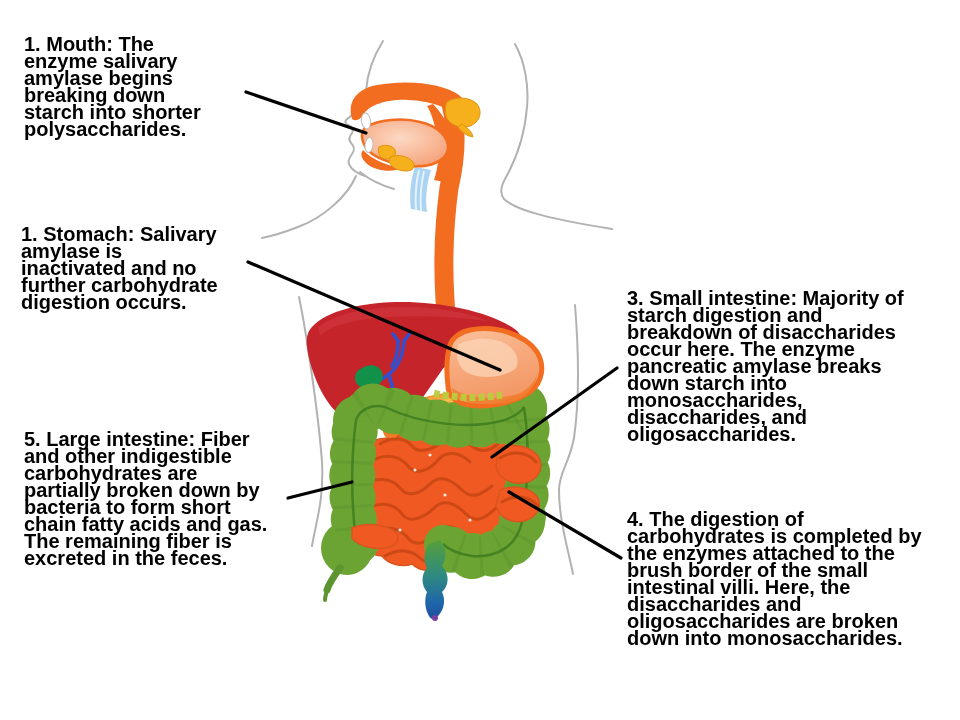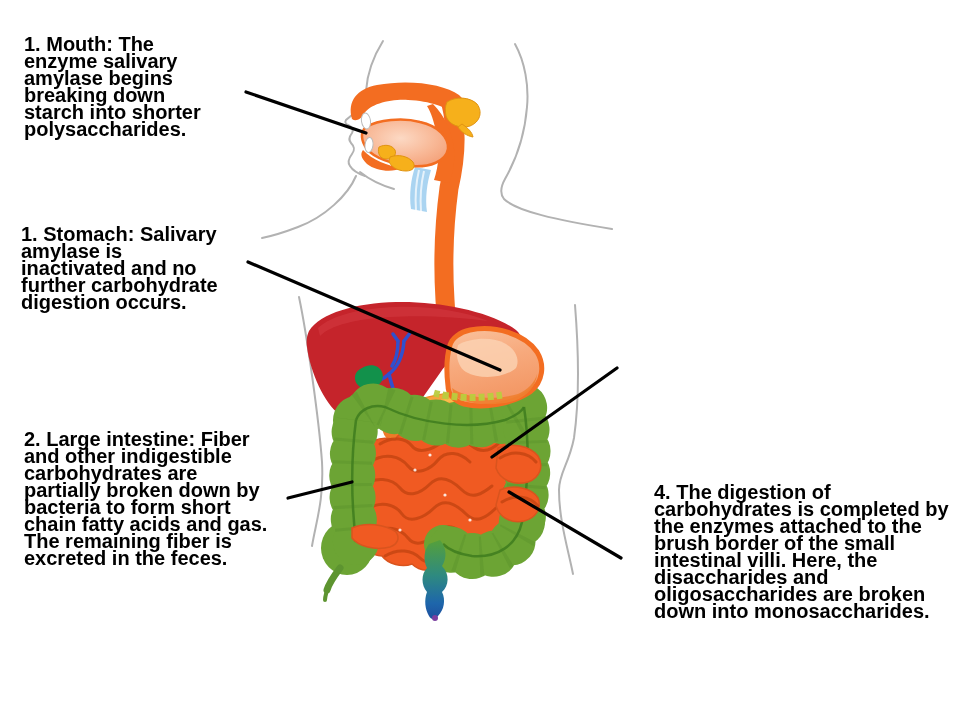--- a/index.html
+++ b/index.html
@@ -14,21 +14,21 @@
     font-family:"Liberation Sans", sans-serif;overflow:hidden;
   }
   .stage svg{position:absolute;left:0;top:0;}
   .callout{
     position:absolute;color:var(--ink);font-weight:700;
     font-size:20px;line-height:17px;letter-spacing:0;
   }
   .cap1{left:24px;top:36px;width:192px;}
   .cap2{left:21px;top:226px;width:206px;}
   .cap3{left:627px;top:290px;width:292px;}
-  .cap4{left:627px;top:484px;width:300px;margin-left:27px;}
+  .cap4{left:627px;top:511px;width:300px;}
   .cap5{left:24px;top:431px;width:252px;}
 
   .outline{fill:none;stroke:var(--outline);stroke-width:2;stroke-linecap:round;}
   .leader{stroke:var(--ink);stroke-width:3.2;stroke-linecap:round;}
   .colon-base{fill:none;stroke:var(--colon);stroke-width:38;stroke-linecap:round;}
   .colon-bumps{fill:none;stroke:var(--colon);stroke-width:46;stroke-linecap:round;stroke-dasharray:1 21;}
   .colon-rings{fill:none;stroke:var(--colon-dk);stroke-width:39;stroke-linecap:butt;stroke-dasharray:3 19;stroke-dashoffset:10;opacity:.28;}
   .colon-vein{fill:none;stroke:var(--colon-vein);stroke-width:2.5;opacity:.85;}
   .squig{fill:none;stroke:var(--si-line);stroke-width:3;stroke-linecap:round;opacity:.8;}
   .gland{fill:var(--saliva);stroke:#e09312;stroke-width:1;}
@@ -185,16 +185,17 @@
       <line class="leader" x1="246" y1="92" x2="366" y2="133"></line>
       <line class="leader" x1="248" y1="262" x2="500" y2="370"></line>
       <line class="leader" x1="617" y1="368" x2="492" y2="457"></line>
       <line class="leader" x1="621" y1="558" x2="509" y2="492"></line>
       <line class="leader" x1="288" y1="498" x2="352" y2="482"></line>
     </g>
   </svg>
 
   <div class="callout cap1">1. Mouth: The enzyme salivary amylase begins breaking down starch into shorter polysaccharides.</div>
   <div class="callout cap2">1. Stomach: Salivary amylase is inactivated and no further carbohydrate digestion occurs.</div>
+  <div class="callout cap3">3. Small intestine: Majority of starch digestion and breakdown of disaccharides occur here. The enzyme pancreatic amylase breaks down starch into monosaccharides, disaccharides, and oligosaccharides.</div>
   <div class="callout cap4">4. The digestion of carbohydrates is completed by the enzymes attached to the brush border of the small intestinal villi. Here, the disaccharides and oligosaccharides are broken down into monosaccharides.</div>
-  <div class="callout cap5">2. Large intestine: Fiber and other indigestible carbohydrates are partially broken down by bacteria to form short chain fatty acids and gas. The remaining fiber is excreted in the feces.</div>
+  <div class="callout cap5">5. Large intestine: Fiber and other indigestible carbohydrates are partially broken down by bacteria to form short chain fatty acids and gas. The remaining fiber is excreted in the feces.</div>
 
 </div>
 
 </body></html>

